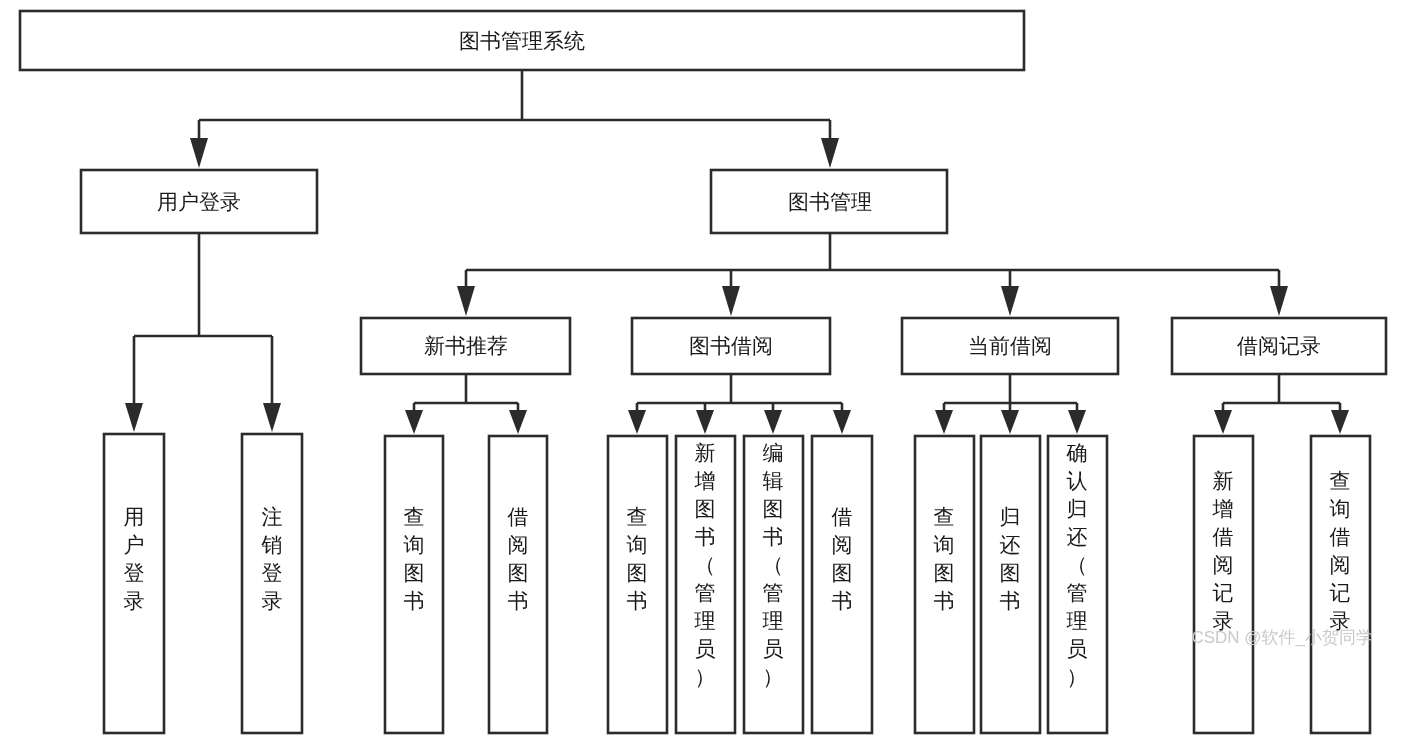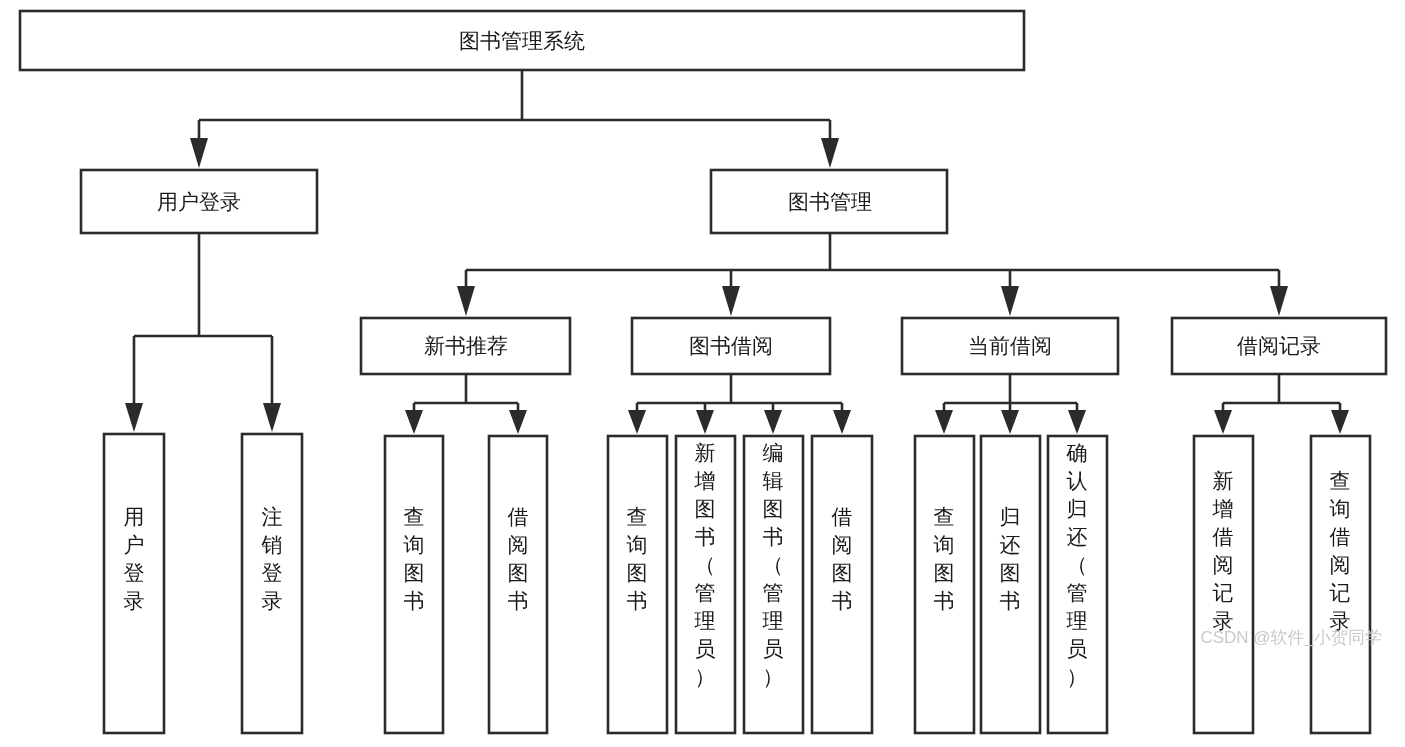--- a/index.html
+++ b/index.html
@@ -50,21 +50,21 @@
     dominant-baseline: middle;
   }
   .node-label-vert {
     font-family: "Liberation Sans", sans-serif;
     font-size: 21px;
     fill: #1a1a1a;
     text-anchor: middle;
   }
   .watermark-text {
     position: absolute;
-    right: 23px;
+    right: 32px;
     bottom: 6px;
     font-family: "Liberation Sans", sans-serif;
     font-size: 17px;
     color: #c9c9c9;
     white-space: nowrap;
     user-select: none;
     margin-left: 44px;
   }
 </style>
 </head>

